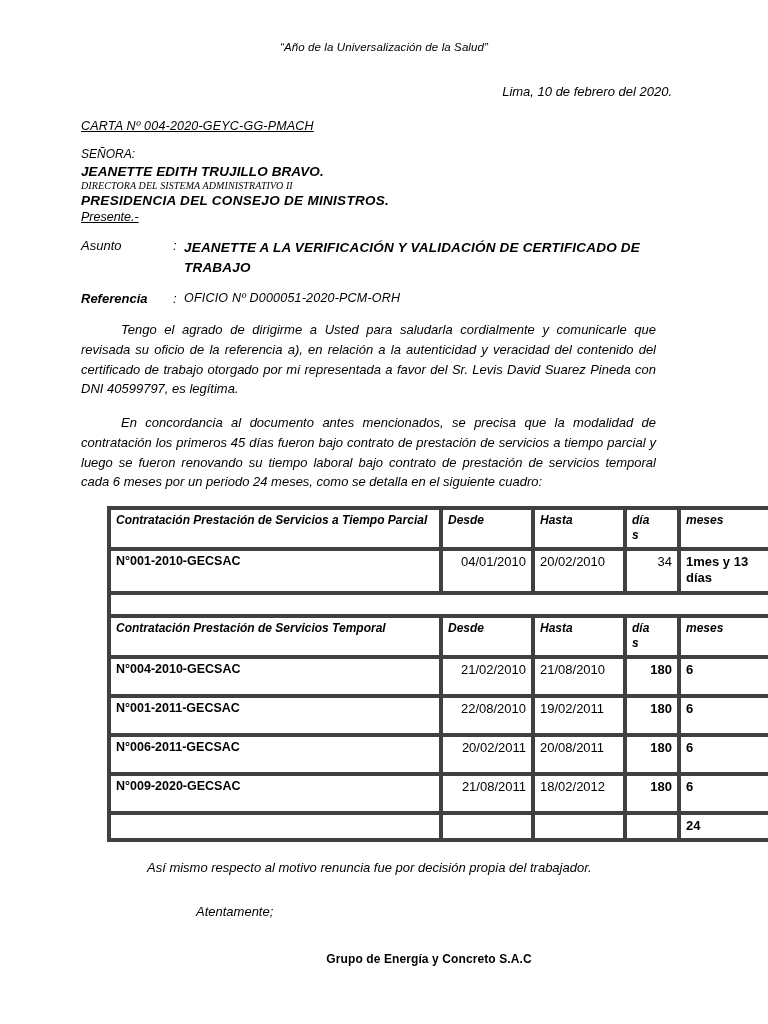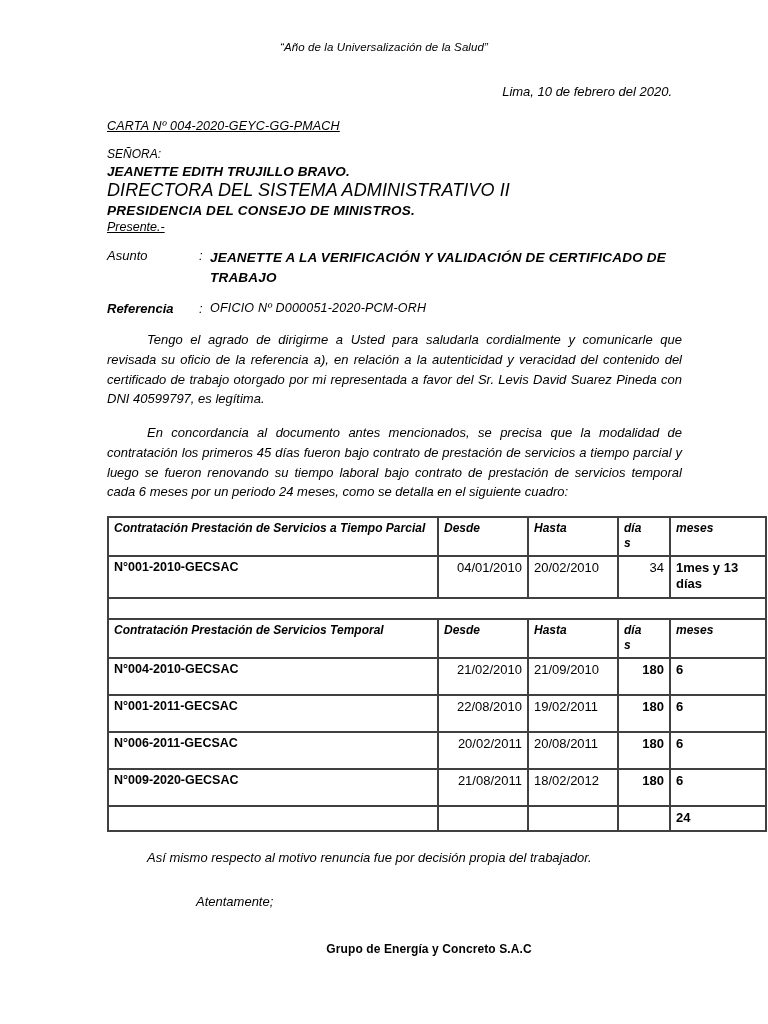--- a/index.html
+++ b/index.html
@@ -42,21 +42,21 @@
 
   .date-line {
     text-align: right;
     font-style: italic;
     font-size: 13px;
     margin-top: 31px;
     padding-right: 96px;
   }
 
   .block {
-    margin-left: 107px;
+    margin-left: 81px;
     width: 575px;
   }
 
   .carta-no {
     font-style: italic;
     font-size: 12.5px;
     text-decoration: underline;
     margin-top: 20px;
     letter-spacing: 0.2px;
   }
@@ -68,23 +68,24 @@
   }
   .addressee-name {
     font-style: italic;
     font-weight: bold;
     font-size: 13.5px;
     margin-top: 3px;
     letter-spacing: 0.1px;
   }
   .addressee-role {
     font-style: italic;
-    font-size: 18px;
+    font-size: 10px;
     margin-top: 1px;
     letter-spacing: 0.1px;
+    font-family: Liberation Serif, serif;
   }
   .addressee-org {
     font-style: italic;
     font-weight: bold;
     font-size: 13.5px;
     margin-top: 2px;
     letter-spacing: 0.3px;
   }
   .presente {
     font-style: italic;
@@ -138,21 +139,21 @@
     margin-left: 107px;
     margin-top: 14px;
     width: 600px;
   }
   table.contracts {
     border-collapse: collapse;
     width: 600px;
     table-layout: fixed;
   }
   table.contracts td {
-    border: 2px solid #404040;
+    border: 4px solid #404040;
     padding: 3px 5px 4px 5px;
     font-size: 12px;
     vertical-align: top;
     line-height: 1.25;
   }
   td.c-desc   { width: 318px; }
   td.c-desde  { width: 78px;  text-align: right; }
   td.c-hasta  { width: 78px;  text-align: left; }
   td.c-dias   { width: 40px;  text-align: right; }
   td.c-meses  { width: 84px;  text-align: left; }
@@ -309,21 +310,21 @@
           </tr>
 
           <tr class="tall">
             <td class="c-desc">
               <span class="row-name">N°004-2010-GECSAC</span>
             </td>
             <td class="c-desde">
               <span class="cell-val">21/02/2010</span>
             </td>
             <td class="c-hasta">
-              <span class="cell-val">21/09/2010</span>
+              <span class="cell-val">21/08/2010</span>
             </td>
             <td class="c-dias">
               <span class="cell-val b">180</span>
             </td>
             <td class="c-meses cell-center">
               <span class="cell-val b">6</span>
             </td>
           </tr>
 
           <tr class="tall">

